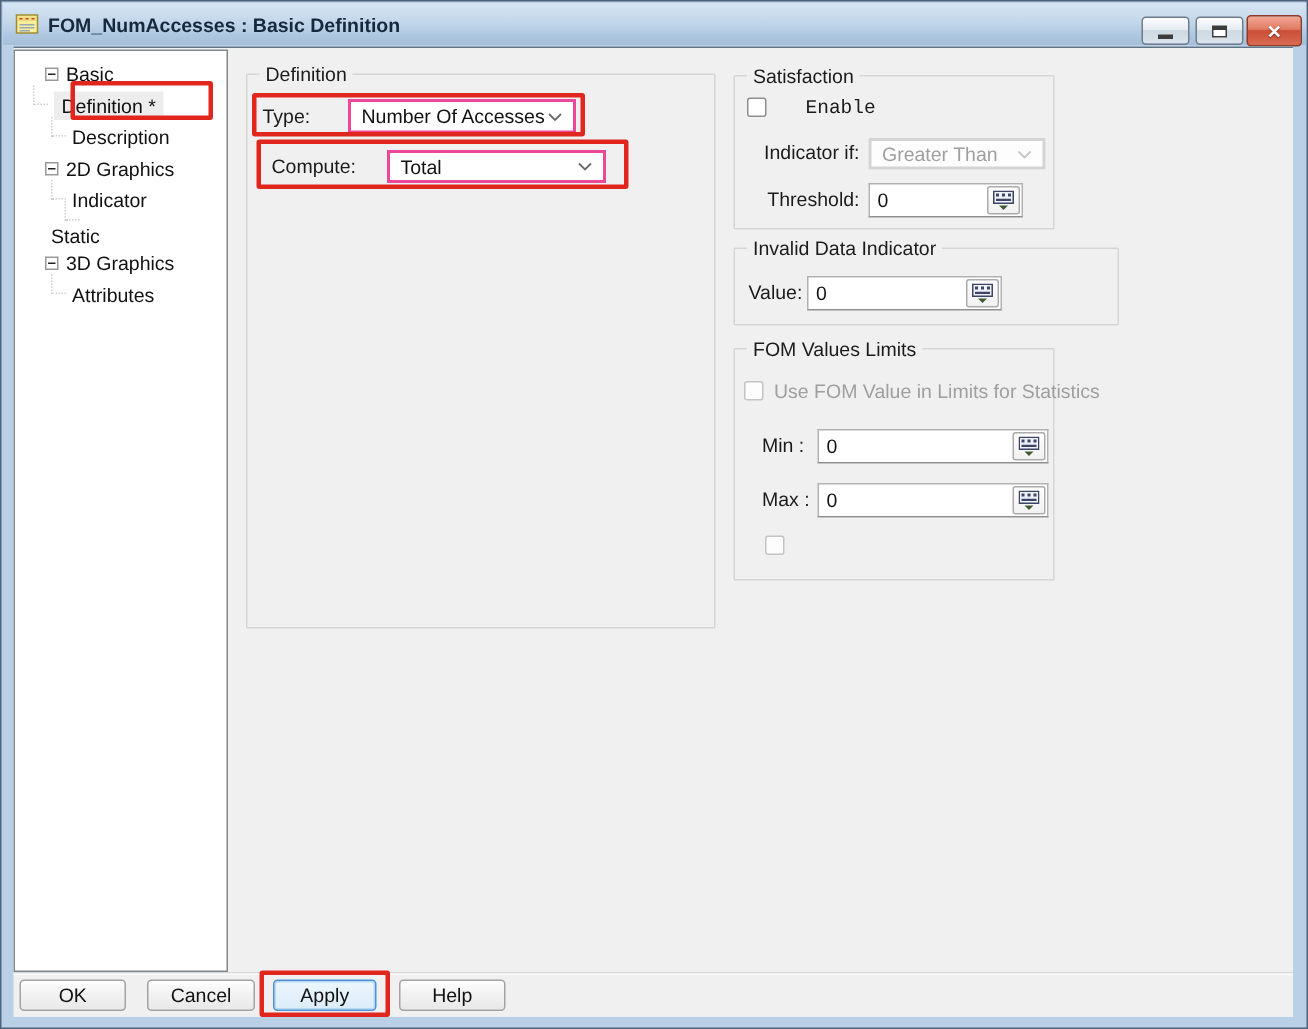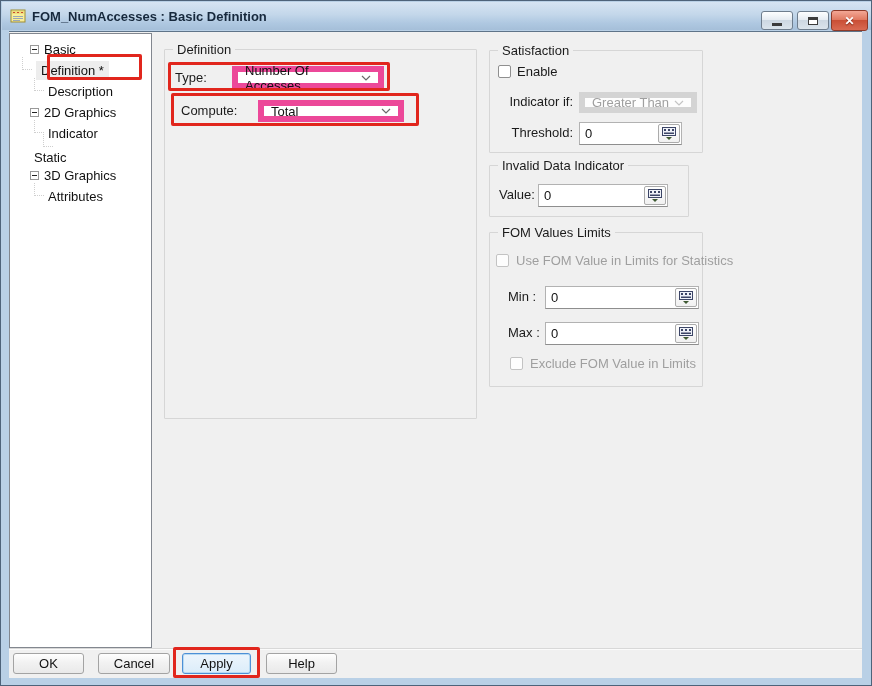--- a/index.html
+++ b/index.html
@@ -39,21 +39,21 @@
   .expander { width:9px; height:9px; border:1px solid #999; background:#fff; position:relative; margin-right:5px; flex:none; }
   .expander::before { content:""; position:absolute; left:1px; right:1px; top:3px; height:1px; background:#222; }
   .conn { width:10px; height:13px; border-left:1px dotted #cfcfcf; border-bottom:1px dotted #cfcfcf; margin:-10px 4px 3px 0; flex:none; }
   .tsel { background:#ededed; padding:2px 5px; }
   .grp { position:absolute; border:1px solid #d6d6d6; border-radius:1px; }
   .lg { position:absolute; top:-8px; left:8px; background:#f0f0f0; padding:0 4px; font-size:13px; color:#1b1b1b; white-space:nowrap; }
   .lbl { position:absolute; font-size:13px; color:#1b1b1b; white-space:nowrap; line-height:16px; }
   .lbl.r { text-align:right; }
   .dis-t { color:#9f9f9f !important; }
   .combo {
-    position:absolute; background:#fff; border:6px solid #ec4899;
+    position:absolute; background:#fff; border:2px solid #ec4899;
     display:flex; align-items:center; justify-content:space-between;
     font-size:13px; color:#111; padding:0 7px;
   }
   .combo.dis { border-color:#d4d4d4; color:#9f9f9f; background:#fdfdfd; }
   .field {
     position:absolute; background:#fff; border:1px solid #b2b2b2; border-bottom-color:#8e8e8e;
     display:flex; align-items:center;
   }
   .field input {
     flex:1; min-width:0; border:none; outline:none; background:transparent;
@@ -156,21 +156,21 @@
       <span>Total</span>
       <svg width="10" height="6">
           <polyline points="1,1 5,5 9,1" fill="none" stroke="#6a6a6a" stroke-width="1.2"></polyline>
         </svg>
     </div>
 
     <div class="grp" style="left:480px;top:18px;width:214px;height:103px;">
       <span class="lg">Satisfaction</span>
     </div>
     <div class="cb" style="left:489px;top:33px;"></div>
-    <span class="lbl" style="left:508px;top:32px;">Enable</span>
+    <span class="lbl" style="left:528px;top:32px;font-family:Liberation Mono, monospace;">Enable</span>
     <span class="lbl r" style="left:474px;top:62px;width:90px;">Indicator if:</span>
     <div class="combo dis" style="left:570px;top:60px;width:118px;height:21px;">
       <span>Greater Than</span>
       <svg width="10" height="6">
           <polyline points="1,1 5,5 9,1" fill="none" stroke="#c4c4c4" stroke-width="1.2"></polyline>
         </svg>
     </div>
     <span class="lbl r" style="left:474px;top:93px;width:90px;">Threshold:</span>
     <div class="field" style="left:570px;top:90px;width:103px;height:23px;">
       <input readonly="" value="0" style="">
@@ -179,21 +179,21 @@
           <rect x="0.5" y="0.5" width="13" height="8" fill="#eef1f8" stroke="#3c4566"></rect>
           <rect x="2" y="2" width="2" height="2" fill="#3c4566"></rect>
             <rect x="6" y="2" width="2" height="2" fill="#3c4566"></rect>
             <rect x="10" y="2" width="2" height="2" fill="#3c4566"></rect>
           <rect x="2" y="5.5" width="10" height="1.5" fill="#3c4566"></rect>
           <polygon points="4,10 10,10 7,13" fill="#3f5a33"></polygon>
         </svg>
       </span>
     </div>
 
-    <div class="grp" style="left:480px;top:133px;width:200px;height:52px;">
+    <div class="grp" style="left:480px;top:133px;width:257px;height:52px;">
       <span class="lg">Invalid Data Indicator</span>
     </div>
     <span class="lbl" style="left:490px;top:155px;text-align:right;">Value:</span>
     <div class="field" style="left:529px;top:152px;width:130px;height:23px;">
       <input readonly="" value="0" style="">
       <span class="unitbtn">
         <svg width="14" height="13">
           <rect x="0.5" y="0.5" width="13" height="8" fill="#eef1f8" stroke="#3c4566"></rect>
           <rect x="2" y="2" width="2" height="2" fill="#3c4566"></rect>
             <rect x="6" y="2" width="2" height="2" fill="#3c4566"></rect>
@@ -231,21 +231,20 @@
           <rect x="0.5" y="0.5" width="13" height="8" fill="#eef1f8" stroke="#3c4566"></rect>
           <rect x="2" y="2" width="2" height="2" fill="#3c4566"></rect>
             <rect x="6" y="2" width="2" height="2" fill="#3c4566"></rect>
             <rect x="10" y="2" width="2" height="2" fill="#3c4566"></rect>
           <rect x="2" y="5.5" width="10" height="1.5" fill="#3c4566"></rect>
           <polygon points="4,10 10,10 7,13" fill="#3f5a33"></polygon>
         </svg>
       </span>
     </div>
     <div class="cb dis" style="left:501px;top:325px;"></div>
-    <span class="lbl dis-t" style="left:521px;top:324px;">Exclude FOM Value in Limits</span>
 
     <div class="divider" style="top:616px;"></div>
     <div class="btn" style="left:4px;top:621px;width:71px;">OK</div>
     <div class="btn" style="left:89px;top:621px;width:72px;">Cancel</div>
     <div class="btn focus" style="left:173px;top:621px;width:69px;">Apply</div>
     <div class="btn" style="left:257px;top:621px;width:71px;">Help</div>
 
     <div class="ann" style="left:38px;top:22px;width:95px;height:26px;"></div>
     <div class="ann" style="left:159px;top:30px;width:222px;height:29px;"></div>
     <div class="ann" style="left:162px;top:61px;width:248px;height:33px;"></div>

